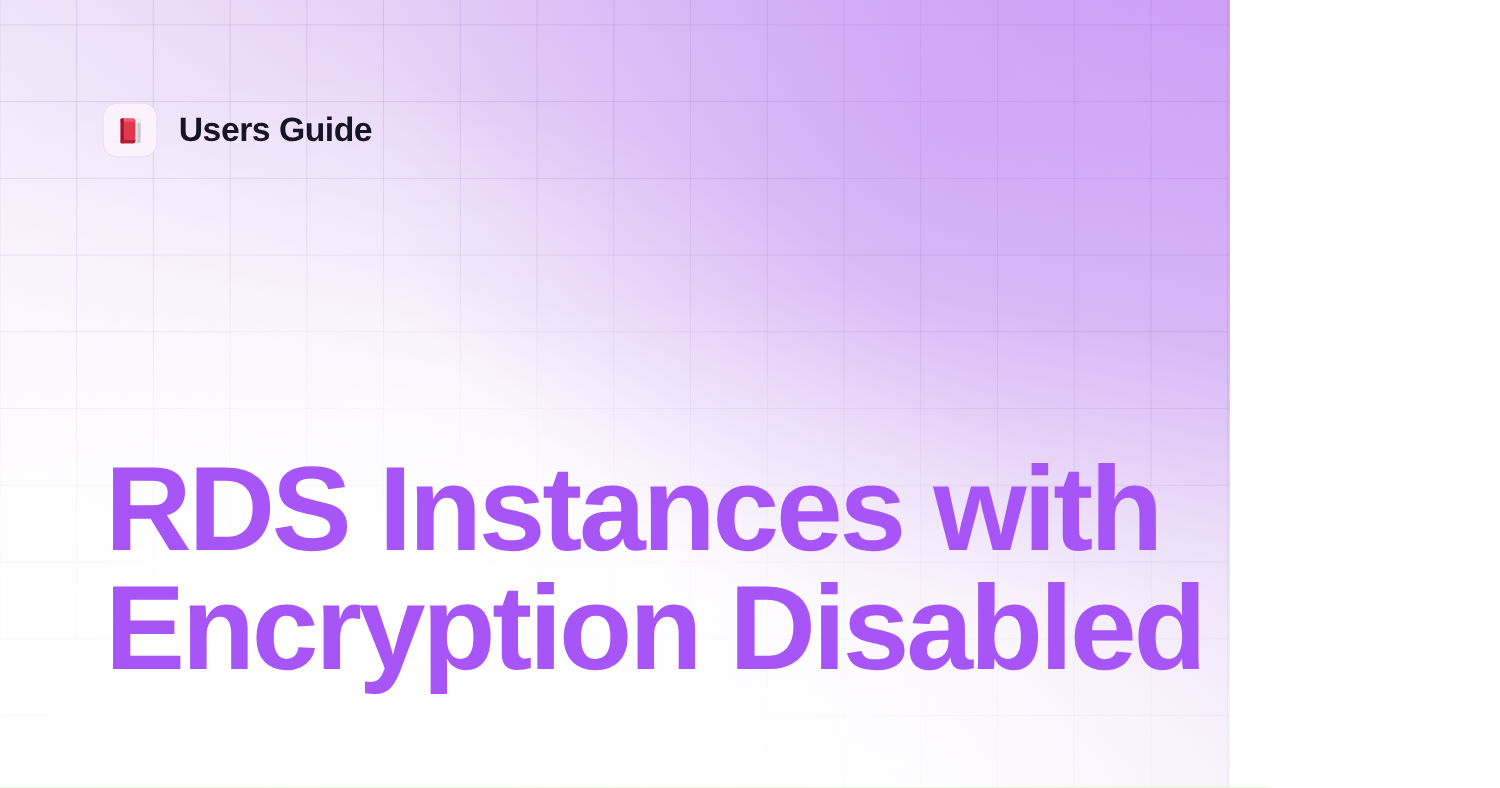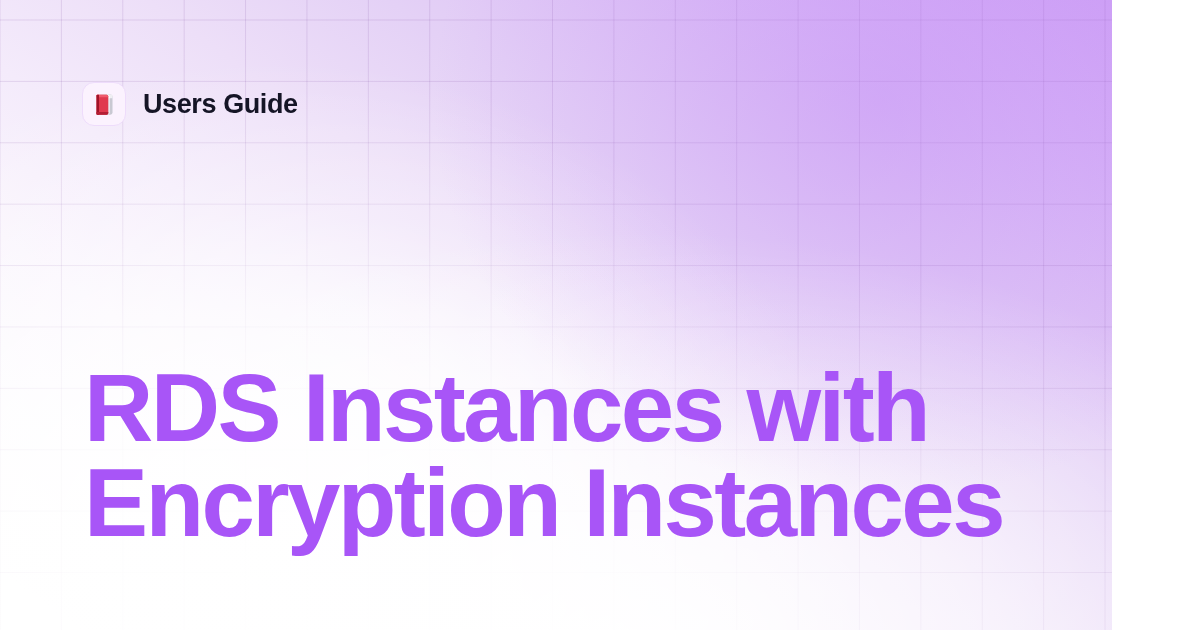--- a/index.html
+++ b/index.html
@@ -4,21 +4,21 @@
 <title>Users Guide — Social Card</title>
 <style>
   html, body {
     margin: 0;
     padding: 0;
     background: #ffffff;
   }
 
   #card {
     position: relative;
-    width: 1112px;
+    width: 984px;
     height: 630px;
     overflow: hidden;
     background: #bef264;
     font-family: "Liberation Sans", "DejaVu Sans", sans-serif;
     -webkit-font-smoothing: antialiased;
   }
 
   
 
   
@@ -197,17 +197,17 @@
 
           <path d="M13 50 h28 v2 a4 4 0 0 1 -4 4 h-22 a2 2 0 0 1 -2 -2 z" fill="#B31F35"></path>
         </svg>
       </div>
 
       <div class="brand-label">Users Guide</div>
     </div>
 
     <h1 class="headline">
       <span class="line">RDS Instances with</span>
-      <span class="line">Encryption Instances</span>
+      <span class="line">Encryption Disabled</span>
     </h1>
 
   </div>
 </div>
 
 </body></html>

